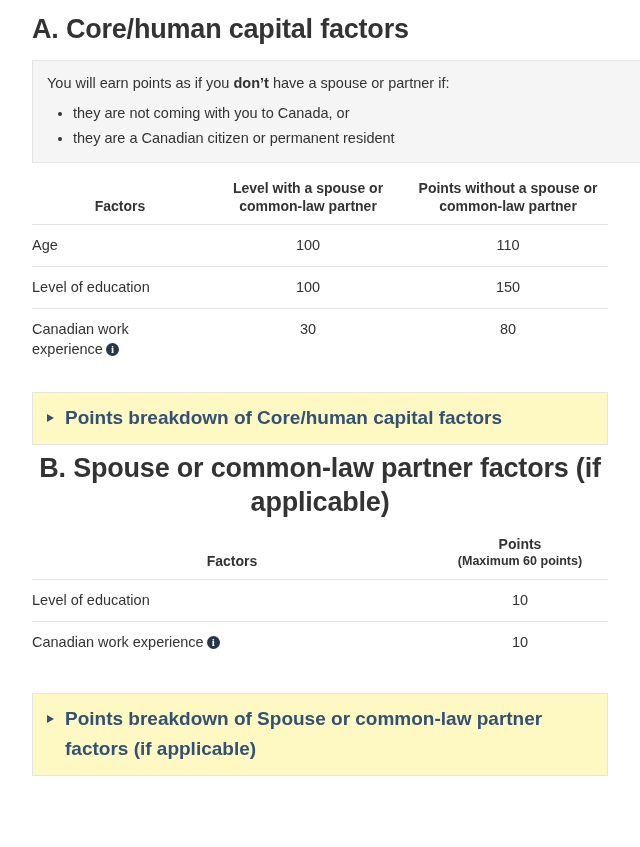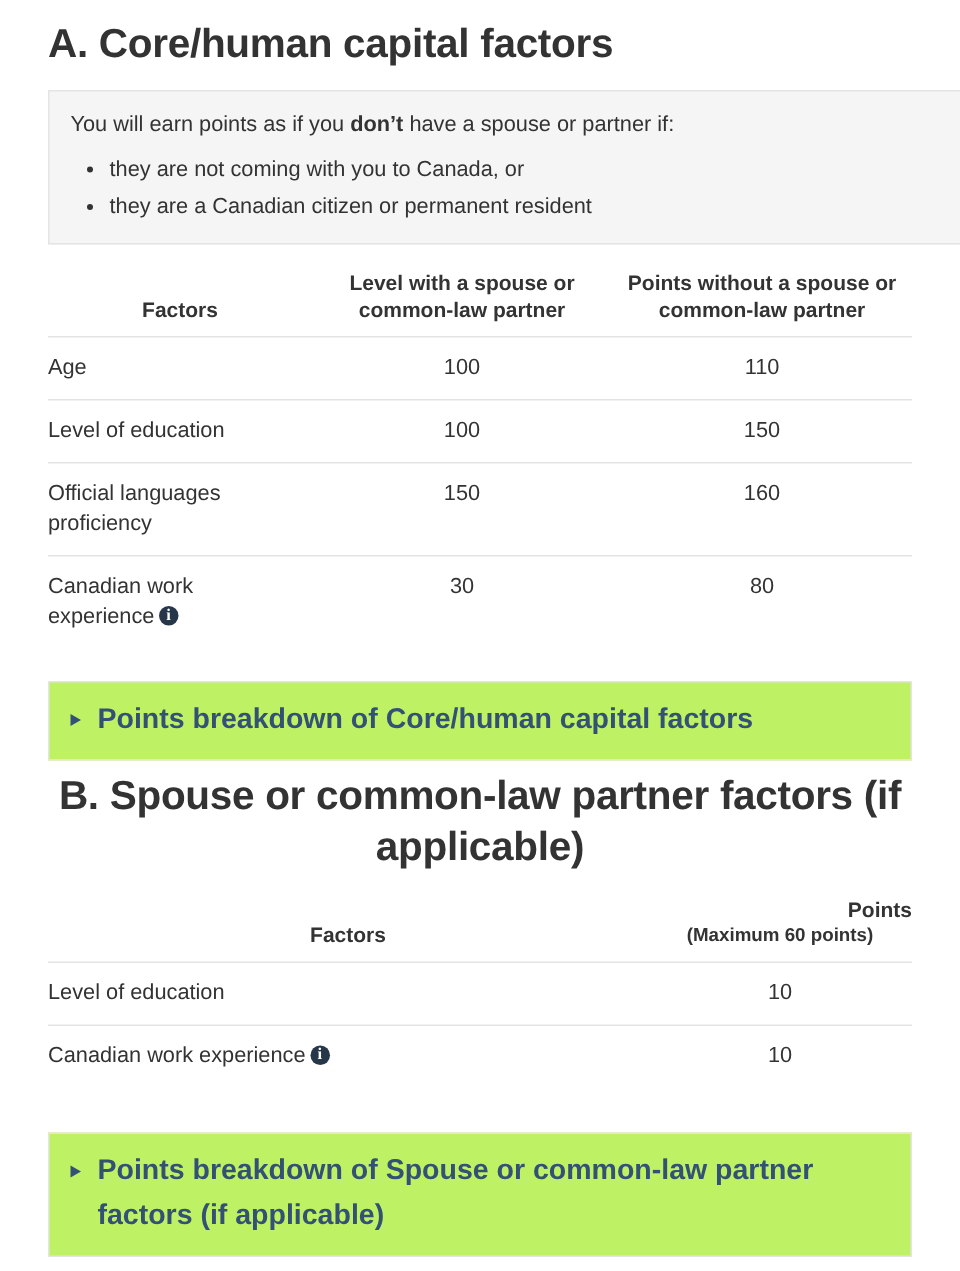--- a/index.html
+++ b/index.html
@@ -119,21 +119,20 @@
     display: block;
     font-size: 12.5px;
     line-height: 17px;
     font-weight: bold;
   }
   .hdr-main {
     display: block;
     font-size: 14px;
     line-height: 18px;
     font-weight: bold;
-    text-align: right;
   }
 
   
   .info-icon {
     display: inline-block;
     width: 13px;
     height: 13px;
     border-radius: 50%;
     background: #26374a;
     position: relative;
@@ -153,21 +152,21 @@
     font-size: 11px;
     font-weight: bold;
     line-height: 14px;
   }
 
   
   .disclosure {
     width: 576px;
     box-sizing: border-box;
     border: 1px solid #e4e4e4;
-    background: #bef264;
+    background: #fef9c3;
     padding: 10px 14px 11px 12px;
   }
   #disclosure-a { margin-top: 22px; }
   #disclosure-b { margin-top: 30px; }
   .disclosure-summary {
     display: block;
     font-size: 19px;
     line-height: 30px;
     font-weight: bold;
     color: #335075;
@@ -219,25 +218,20 @@
         <td class="factor-cell">Age</td>
         <td class="num-cell">100</td>
         <td class="num-cell">110</td>
       </tr>
       <tr>
         <td class="factor-cell">Level of education</td>
         <td class="num-cell">100</td>
         <td class="num-cell">150</td>
       </tr>
       <tr>
-        <td class="factor-cell">Official languages proficiency</td>
-        <td class="num-cell">150</td>
-        <td class="num-cell">160</td>
-      </tr>
-      <tr>
         <td class="factor-cell"><span>Canadian work experience</span><span class="info-icon"></span></td>
         <td class="num-cell">30</td>
         <td class="num-cell">80</td>
       </tr>
     </tbody>
   </table>
 
   <div class="disclosure" id="disclosure-a">
     <span class="disclosure-summary">
       <span class="tri"></span>

